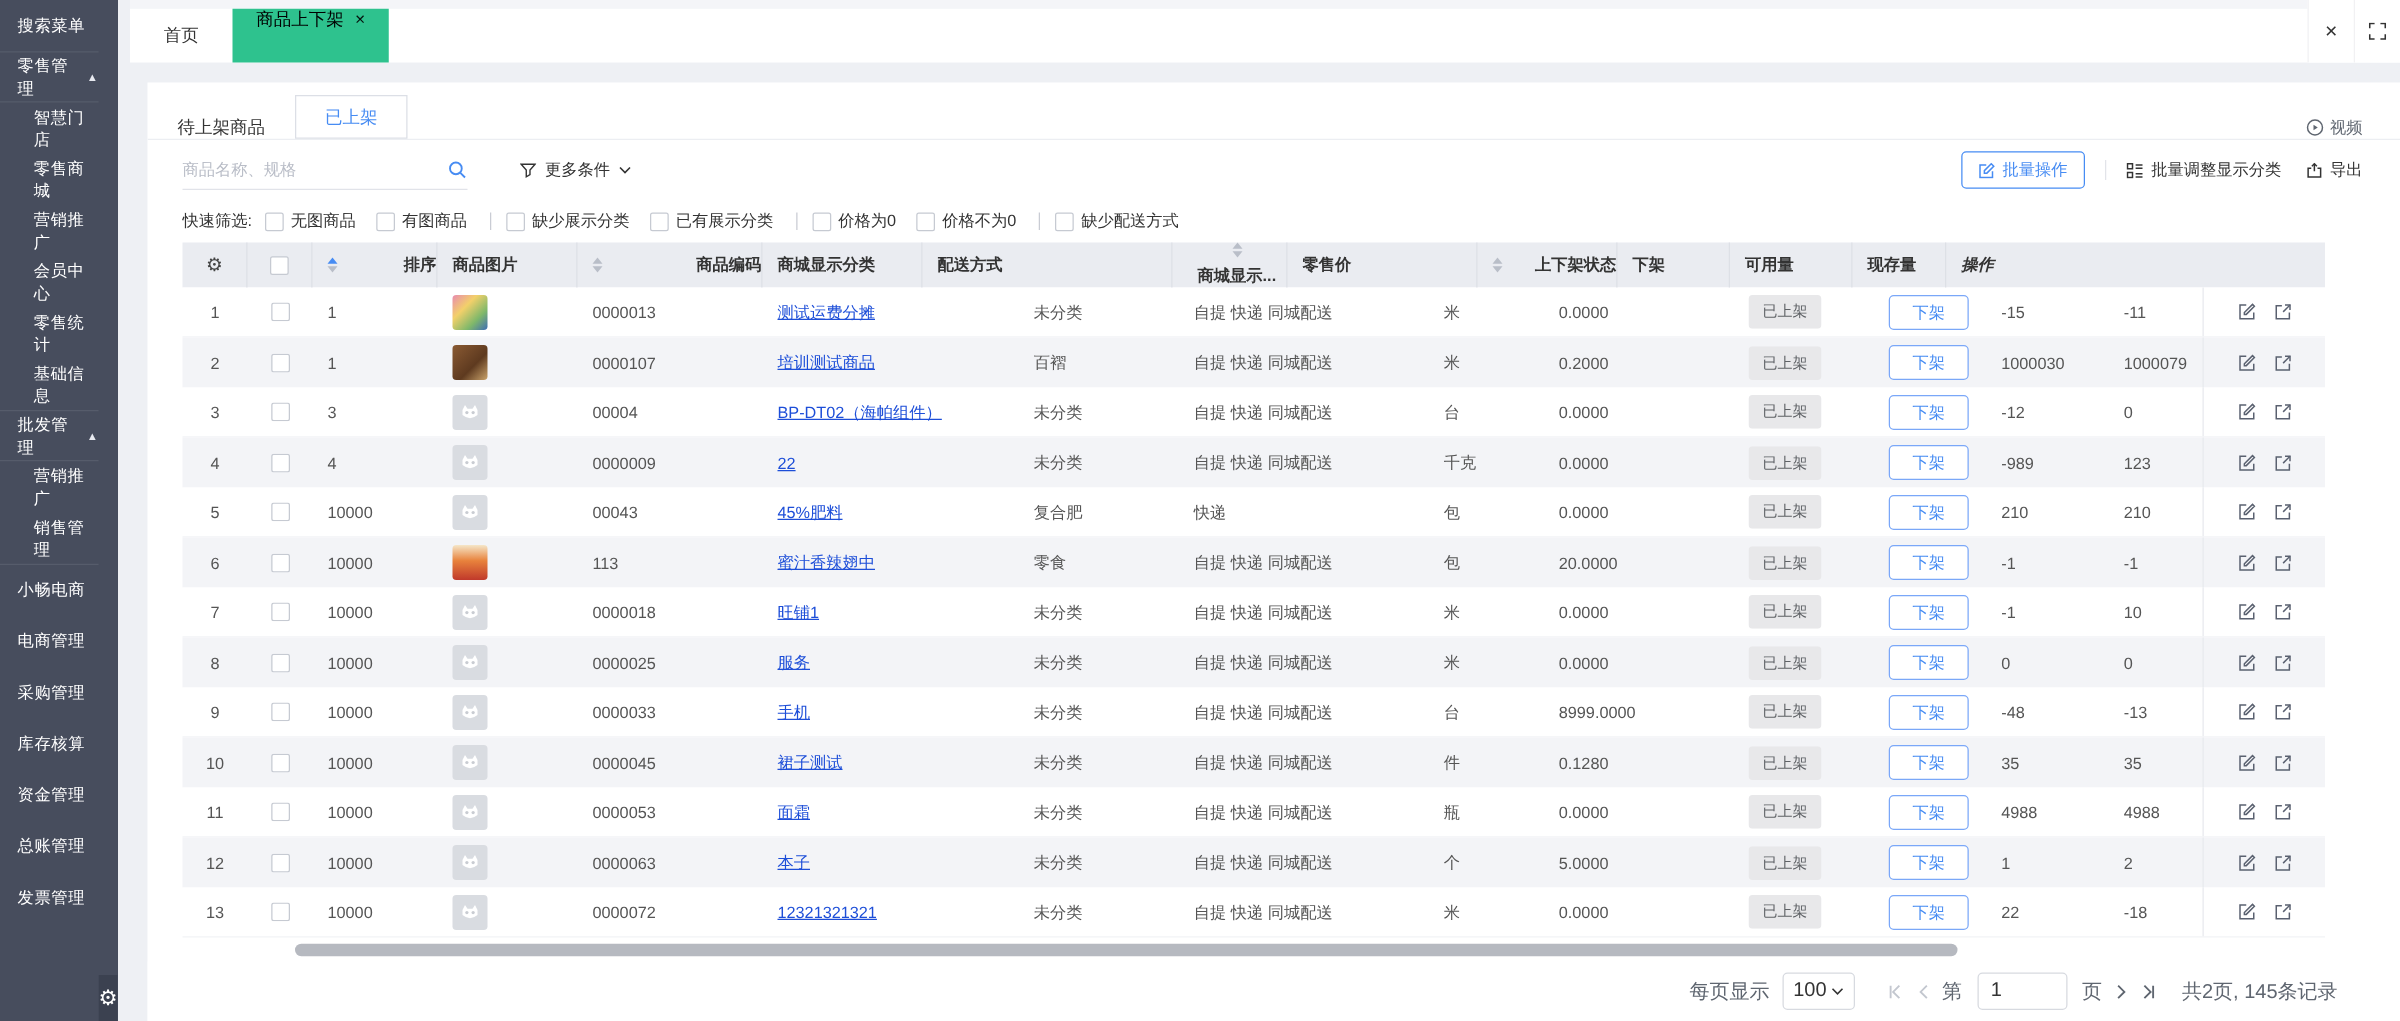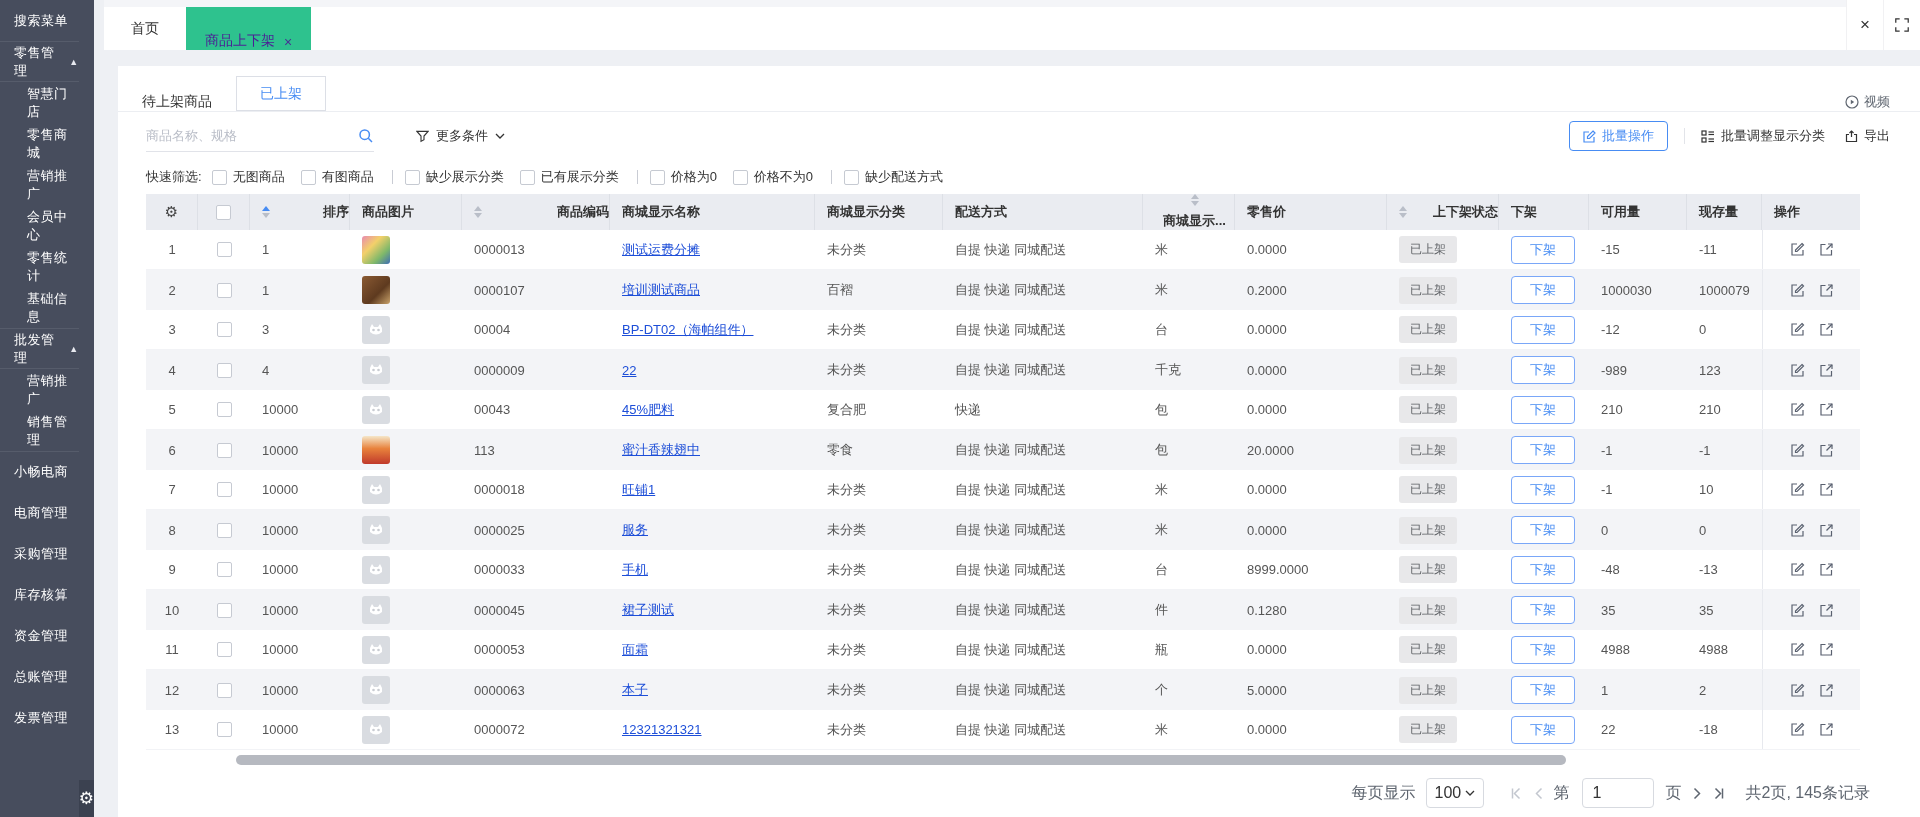--- a/index.html
+++ b/index.html
@@ -14,21 +14,21 @@
   .sb-sub { padding-left:27px; }
   .sb-divtop { border-top:1px solid #565c6b; }
   .sb-arrow { font-size:9px; margin-left:7px; color:#e8eaf0; }
   .sb-footer { margin-top:auto; height:37px; flex:none; background:#3b4150; display:flex; align-items:center; justify-content:center; font-size:17px; cursor:pointer; }
 
   
   .main { margin-left:104px; height:817px; display:flex; flex-direction:column; }
   .topstrip { height:7px; background:#f4f5f8; flex:none; }
   .topbar { height:43px; background:#fff; display:flex; align-items:stretch; position:relative; flex:none; }
   .home-tab { padding:0 27px; display:flex; align-items:center; font-size:14px; color:#333; cursor:pointer; }
-  .active-tab { background:#2ec28e; color:#4c1d95; display:flex; align-items:flex-end; gap:9px; padding:0 19px; font-size:14px; cursor:pointer; }
+  .active-tab { background:#2ec28e; color:#000000; display:flex; align-items:flex-start; gap:9px; padding:0 19px; font-size:14px; cursor:pointer; }
   .active-tab .x { font-size:14px; opacity:.9; }
   .topbar-right { position:absolute; right:0; top:-7px; height:50px; display:flex; background:#fff; }
   .tb-iconbtn { width:37px; display:flex; align-items:center; justify-content:center; border-left:1px solid #f1f1f3; color:#333; cursor:pointer; font-size:17px; }
 
   
   .card { flex:1; margin:16px 0 0 14px; background:#fff; display:flex; flex-direction:column; overflow:hidden; }
   .card-tabs-row { height:46px; flex:none; display:flex; align-items:flex-end; padding:0 24px; border-bottom:1px solid #eceef2; position:relative; }
   .tab-pending { font-size:14px; color:#333; margin-right:24px; cursor:pointer; }
   .tab-listed { height:35px; padding:0 23px; border:1px solid #dcdfe6; display:flex; align-items:center; font-size:14px; color:#478cf3; cursor:pointer; background:#fff; }
   .video-link { position:absolute; right:30px; display:flex; align-items:center; gap:5px; color:#5f6670; font-size:13px; cursor:pointer; }
@@ -68,21 +68,21 @@
   .col-code  { width:148px; }
   .col-name  { width:205px; }
   .col-cat   { width:128px; }
   .col-delivery { width:200px; }
   .col-unit  { width:92px;flex-direction:column; }
   .col-price { width:152px; }
   .col-status{ width:112px; }
   .col-down  { width:90px; }
   .col-avail { width:98px; }
   .col-stock { width:75px; }
-  .col-op    { width:98px; }
+  .col-op    { width:98px;font-style:italic; }
   .td.col-op { border-left:1px solid #e7e9ee; height:100%; display:flex; align-items:center; gap:14px; justify-content:center; padding-left:0; }
 
   .arrs { display:inline-flex; flex-direction:column; gap:2px; }
   .arr-up   { width:0; height:0; border-left:4px solid transparent; border-right:4px solid transparent; border-bottom:5px solid #b9bec8; }
   .arr-down { width:0; height:0; border-left:4px solid transparent; border-right:4px solid transparent; border-top:5px solid #b9bec8; }
   .arr-up.active { border-bottom-color:#478cf3; }
 
   .pimg { width:28px; height:28px; border-radius:3px; background:#d9dce1; display:flex; align-items:center; justify-content:center; overflow:hidden; }
   .img-photo1 { background:linear-gradient(135deg,#e88bb0 0%,#f3d06a 35%,#7fb86a 70%,#3e6db5 100%); }
   .img-photo2 { background:linear-gradient(135deg,#8a5a33 0%,#5e3a1f 60%,#caa36b 100%); }
@@ -330,24 +330,20 @@
 
     <span>商品图片</span>
   </div>
           <div class="th col-code">
     <span class="arrs">
               <span class="arr-up"></span>
               <span class="arr-down"></span>
             </span>
     <span>商品编码</span>
   </div>
-          <div class="th col-name">
-
-    <span>商城显示名称</span>
-  </div>
           <div class="th col-cat">
 
     <span>商城显示分类</span>
   </div>
           <div class="th col-delivery">
 
     <span>配送方式</span>
   </div>
           <div class="th col-unit">
     <span class="arrs">

